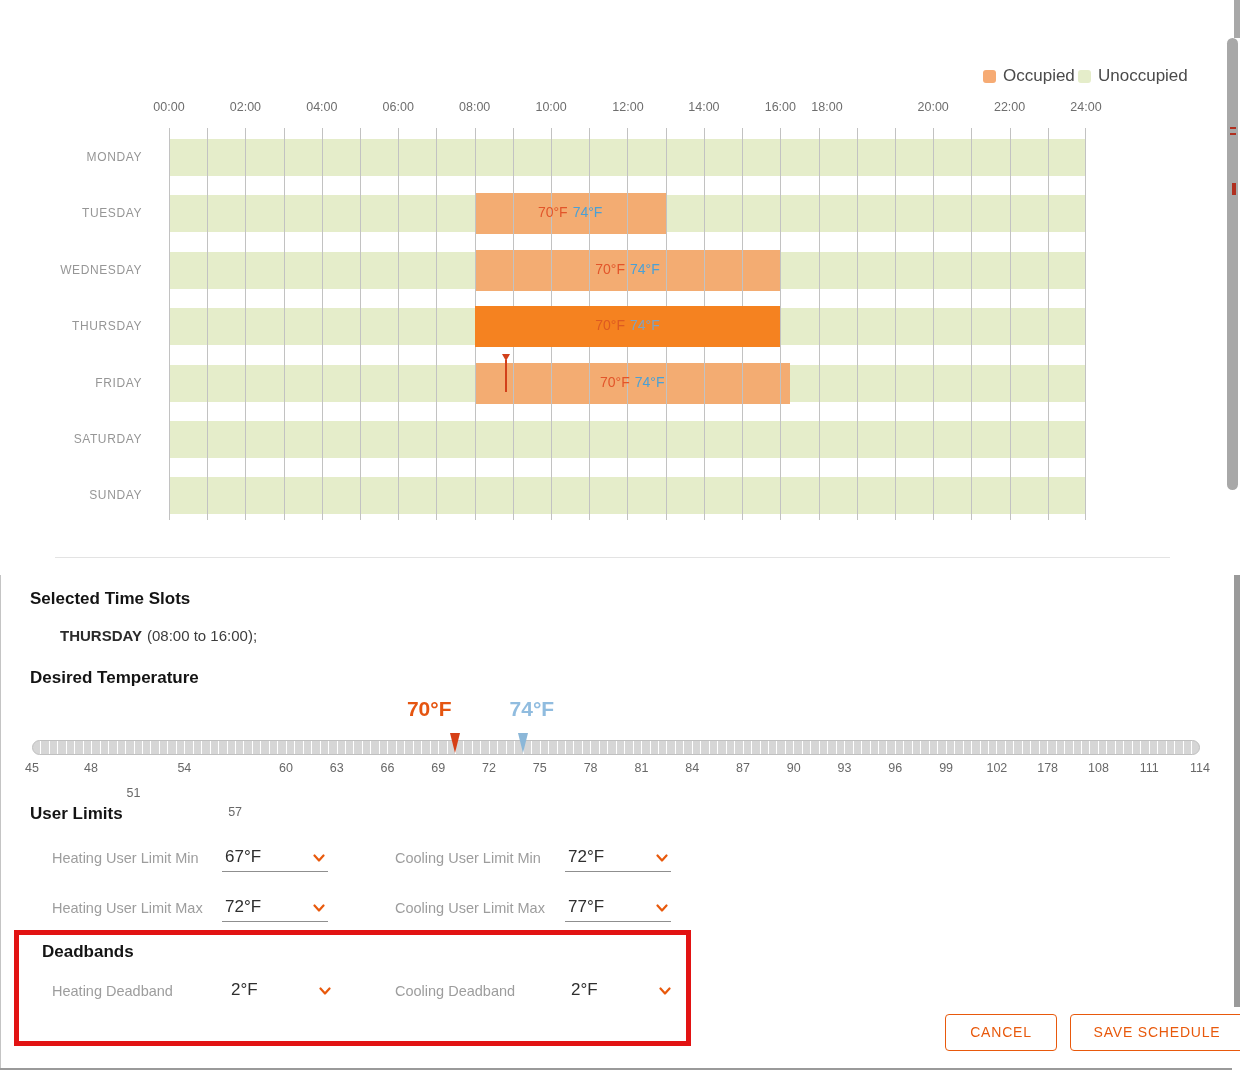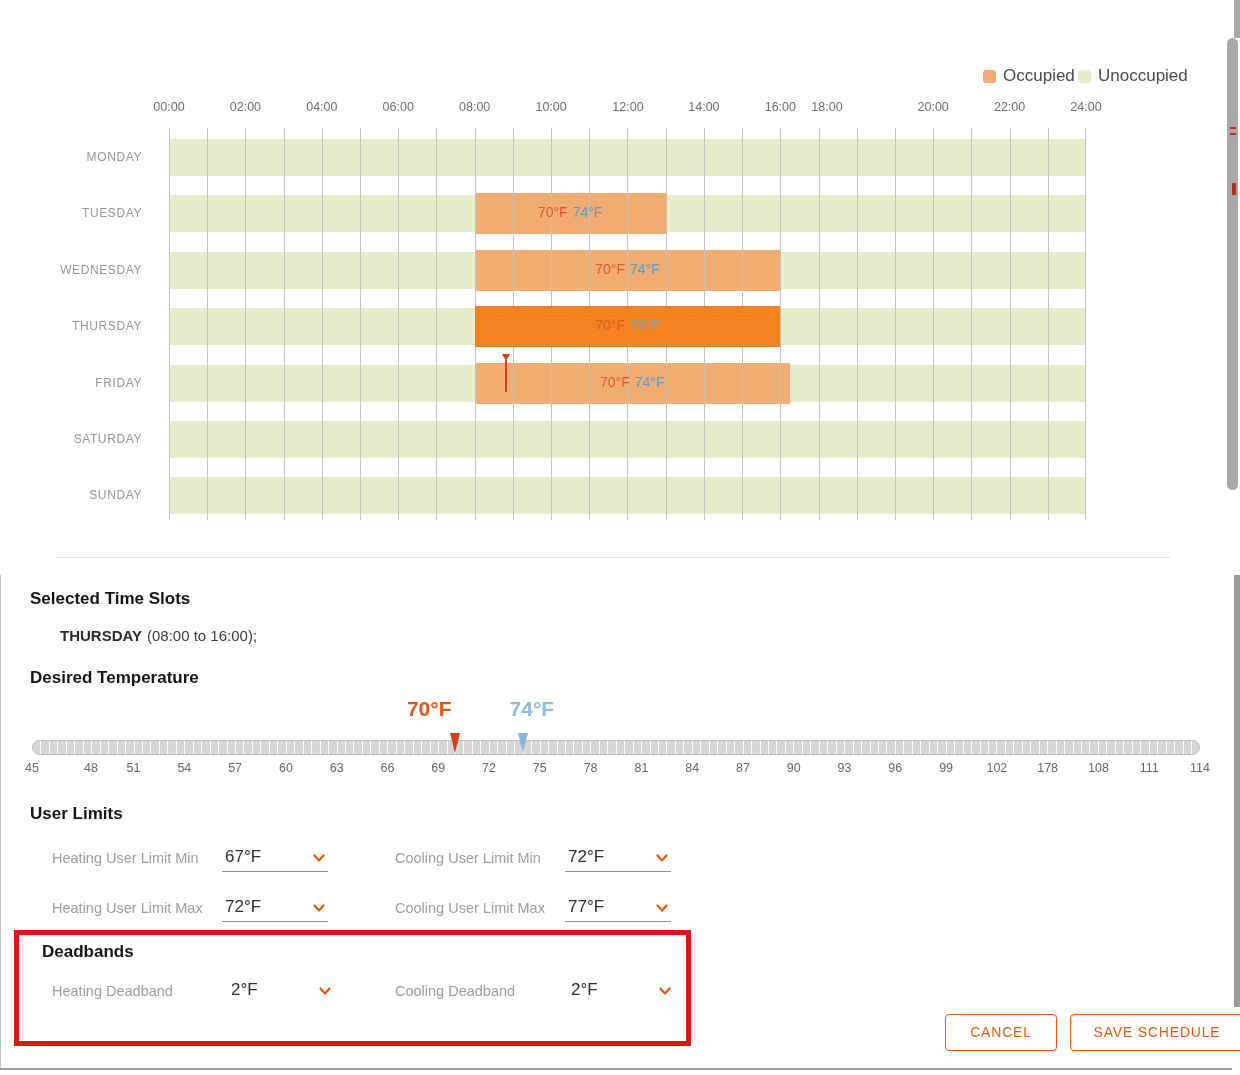--- a/index.html
+++ b/index.html
@@ -165,23 +165,23 @@
 
   <div class="section-h abs" style="left:30px; top:668px;">Desired Temperature</div>
   <div class="temp-big" id="heat-big" style="left: 429.188px; color: rgb(229, 85, 17);">70°F</div>
   <div class="temp-big" id="cool-big" style="left: 531.899px; color: rgb(144, 188, 223);">74°F</div>
   <div id="temp-track" class="abs"></div>
   <div class="temp-pin" id="heat-pin" style="left: 455.188px; border-top-color: rgb(214, 63, 22);"></div>
   <div class="temp-pin" id="cool-pin" style="left: 522.899px; border-top-color: rgb(139, 183, 216);"></div>
   <div id="temp-ticks">
       <span class="tick abs" style="left: 32px;">45</span>
       <span class="tick abs" style="left: 91px;">48</span>
-      <span class="tick abs" style="left: 133.565px;">51</span>
+      <span class="tick abs" style="left: 133.565px; margin-top: 25px;">51</span>
       <span class="tick abs" style="left: 184.348px;">54</span>
-      <span class="tick abs" style="left: 235.13px;">57</span>
+      <span class="tick abs" style="left: 235.13px; margin-top: 44px;">57</span>
       <span class="tick abs" style="left: 285.913px;">60</span>
       <span class="tick abs" style="left: 336.696px;">63</span>
       <span class="tick abs" style="left: 387.478px;">66</span>
       <span class="tick abs" style="left: 438.261px;">69</span>
       <span class="tick abs" style="left: 489.043px;">72</span>
       <span class="tick abs" style="left: 539.826px;">75</span>
       <span class="tick abs" style="left: 590.609px;">78</span>
       <span class="tick abs" style="left: 641.391px;">81</span>
       <span class="tick abs" style="left: 692.174px;">84</span>
       <span class="tick abs" style="left: 742.957px;">87</span>

